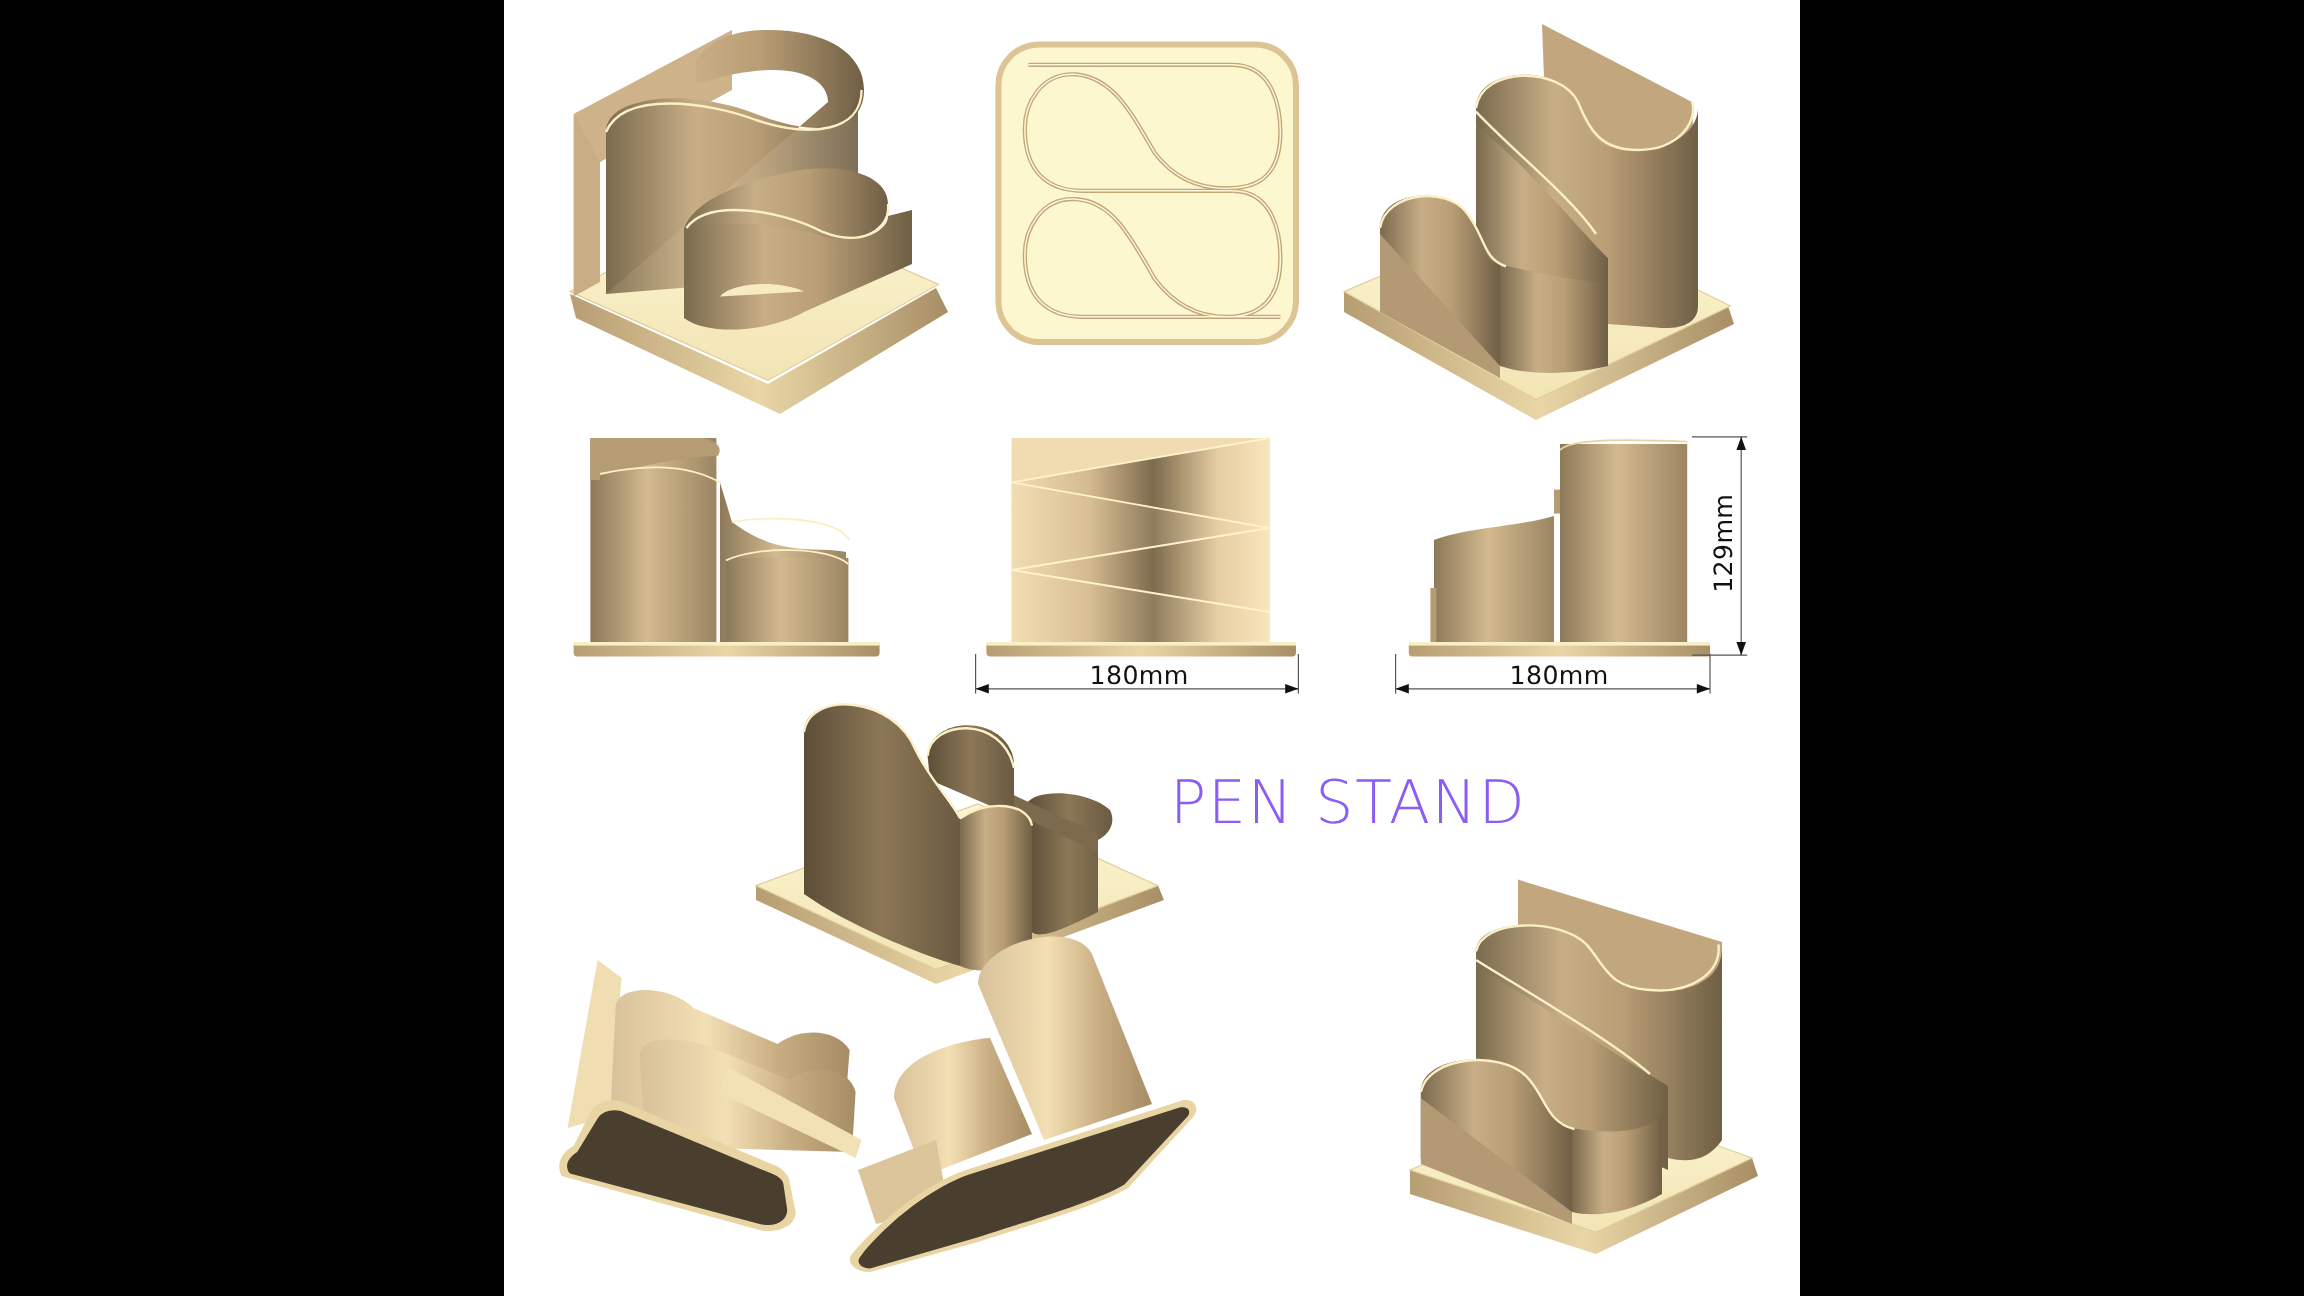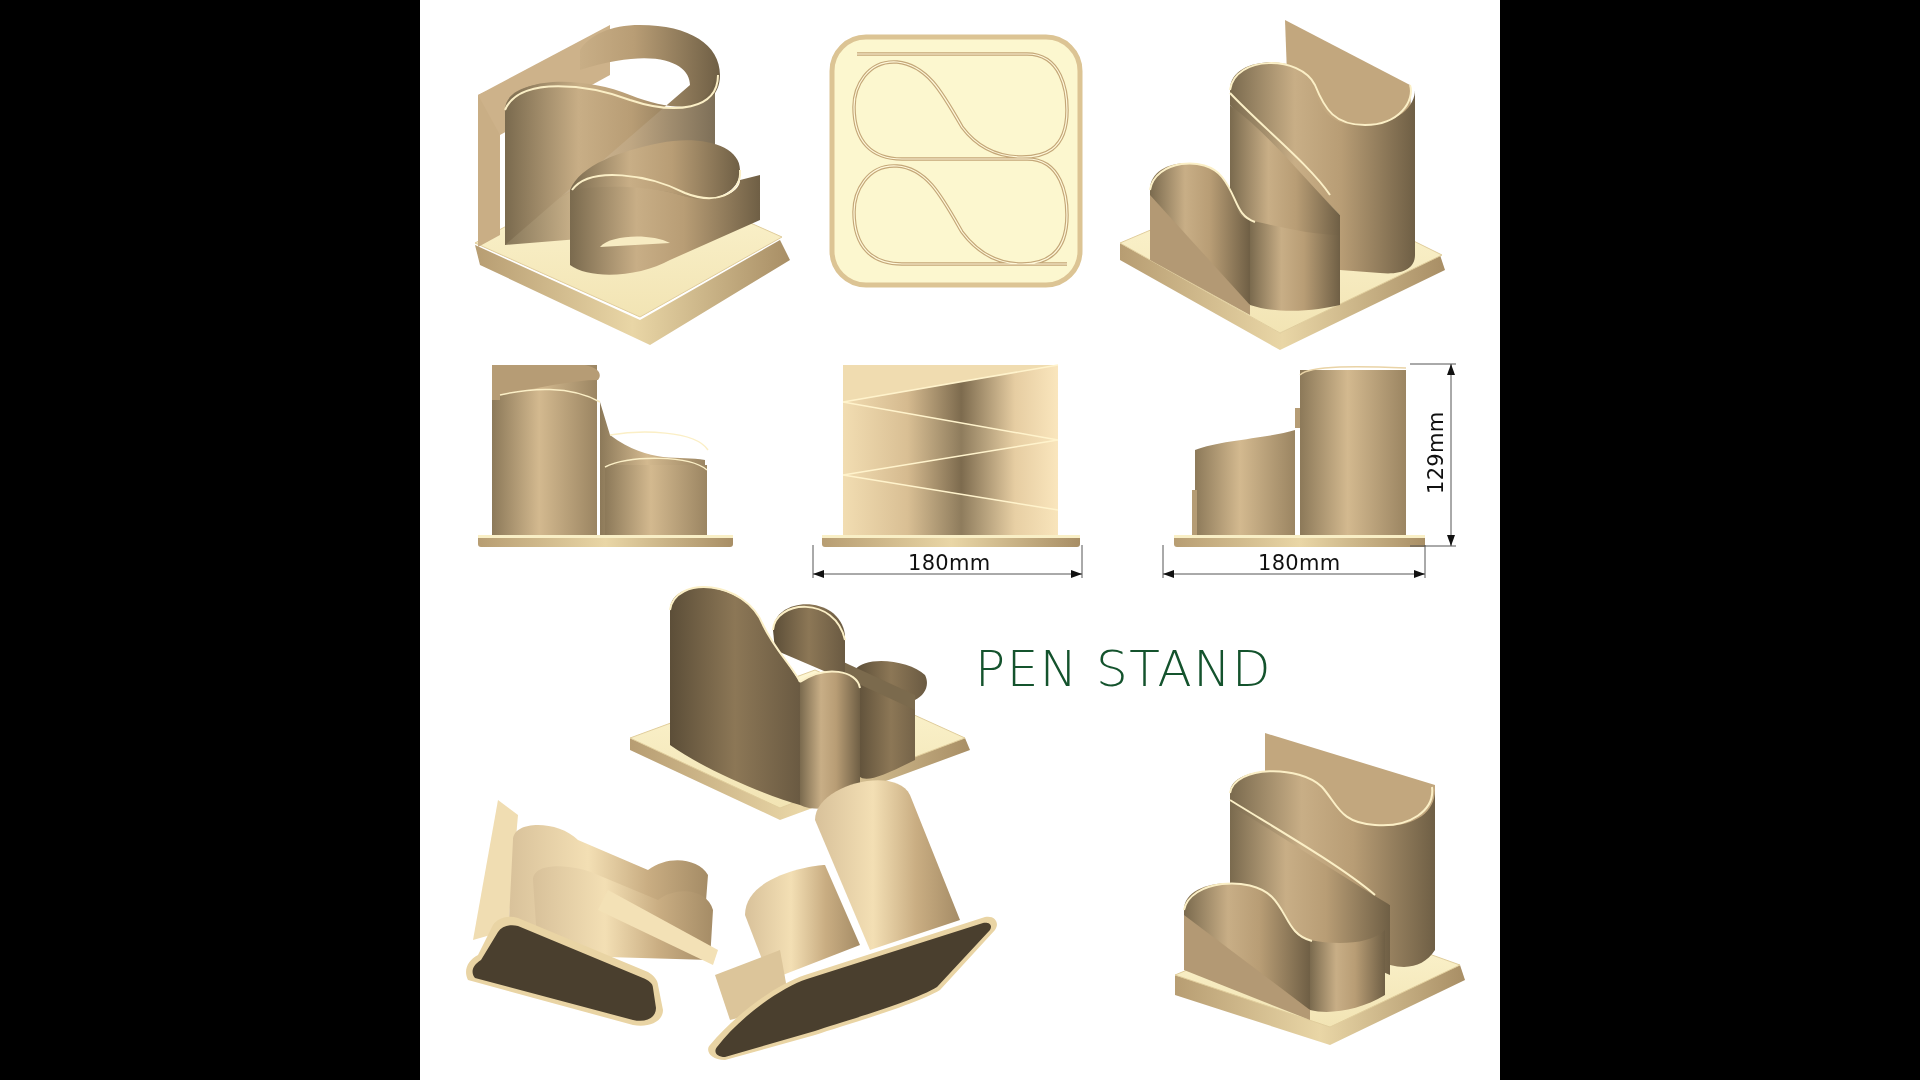--- a/index.html
+++ b/index.html
@@ -5,21 +5,21 @@
   html,body{margin:0;padding:0;background:#000;}
   body{width:1920px;height:1080px;position:relative;overflow:hidden;font-family:"Liberation Sans",sans-serif;}
   .bar{position:absolute;top:0;height:1080px;background:#000;}
   .bar.left{left:0;width:420px;}
   .bar.right{left:1500px;width:420px;}
   .sheet{position:absolute;left:420px;top:0;width:1080px;height:1080px;background:#fff;overflow:hidden;}
   .view{position:absolute;}
   .view svg{display:block;width:100%;height:100%;}
   .dim-label{position:absolute;font-family:"DejaVu Sans",sans-serif;font-size:21px;color:#111;letter-spacing:0.3px;}
   .dim-label.v{transform:rotate(-90deg);transform-origin:left top;}
-  .title{position:absolute;left:555px;top:640px;font-family:"DejaVu Sans",sans-serif;font-weight:300;font-size:50px;color:#14532d;letter-spacing:1.5px;white-space:nowrap;text-align:center;}
+  .title{position:absolute;left:555px;top:640px;font-family:"DejaVu Sans",sans-serif;font-weight:300;font-size:50px;color:#8b5cf6;letter-spacing:1.5px;white-space:nowrap;text-align:center;}
 </style>
 </head>
 <body>
 
 <div class="bar left"></div>
 <div class="bar right"></div>
 
 <div class="sheet">
 
   <svg width="0" height="0" style="position:absolute">

